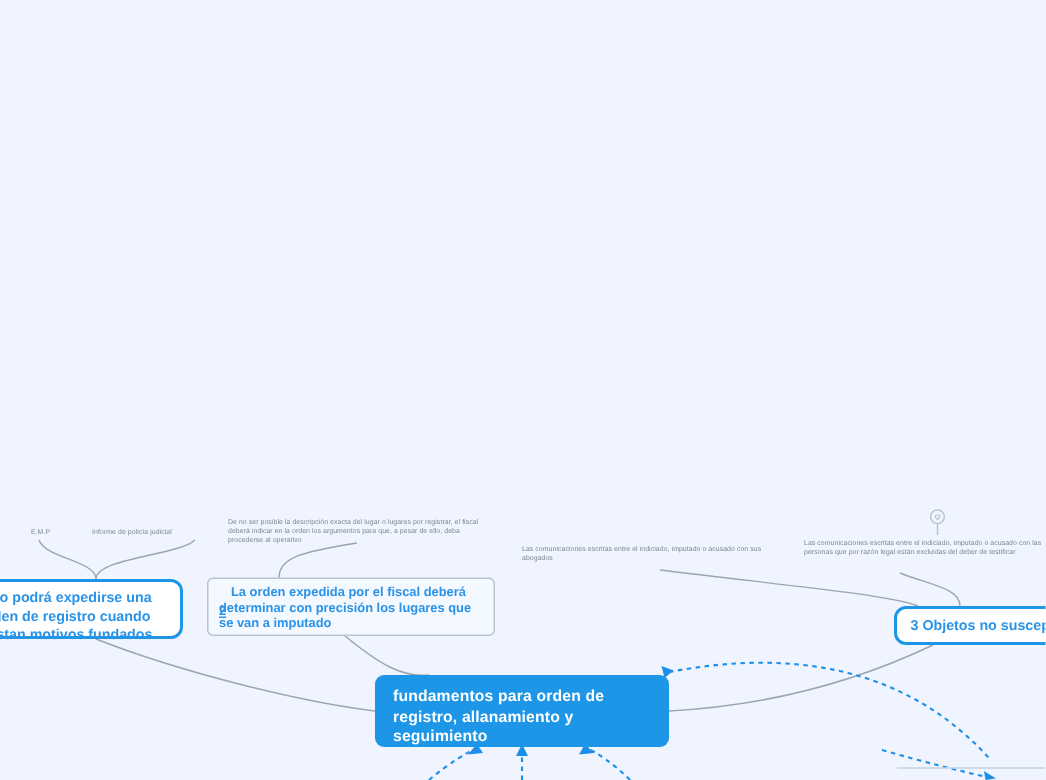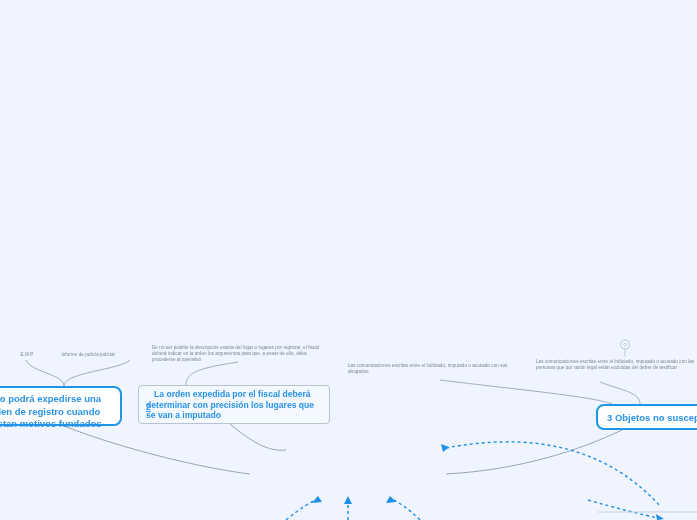--- a/index.html
+++ b/index.html
@@ -193,14 +193,15 @@
 
   <div class="framed-node">
     <div class="fn-inner">
       <span class="fn-num">2</span>
       <span class="fn-text">La orden expedida por el fiscal deberá determinar con precisión los lugares que se van a imputado</span>
     </div>
   </div>
 
   <div class="onode" id="node-objetos">3 Objetos no susceptibles</div>
 
+  <div class="root-node">fundamentos para orden de registro, allanamiento y seguimiento</div>
 
 </div>
 
 </body></html>

